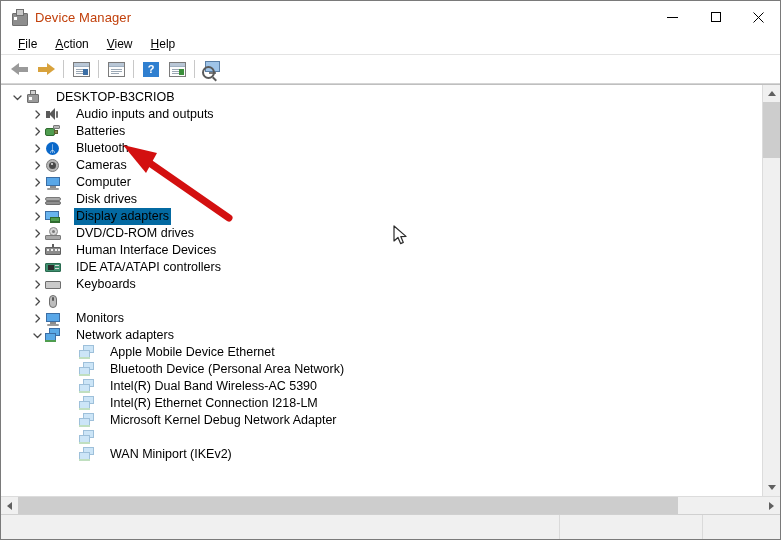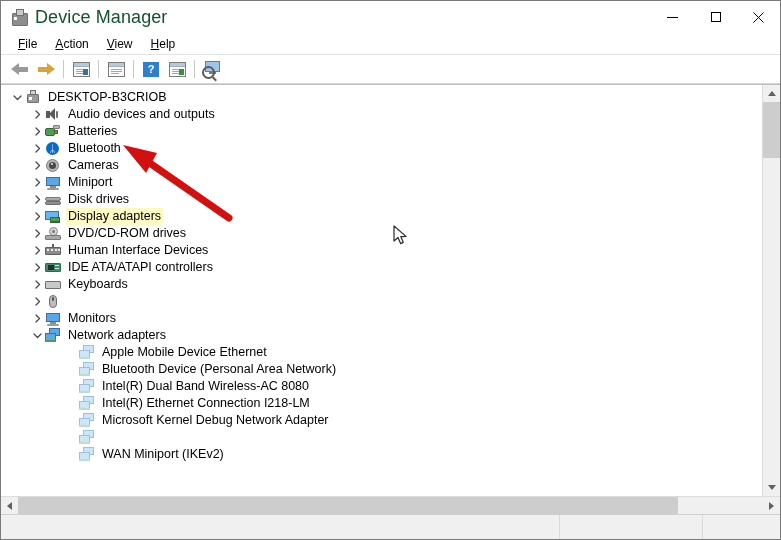--- a/index.html
+++ b/index.html
@@ -30,21 +30,21 @@
     background:#8d8d8d;border:1px solid #6e6e6e;border-radius:1px;
   }
   .ti-top{
     position:absolute;left:5px;top:0px;width:6px;height:5px;
     background:#c9c9c9;border:1px solid #6e6e6e;
   }
   .ti-dot{
     position:absolute;left:3px;top:8px;width:3px;height:3px;background:#ffffff;
   }
   .title-text{
-    font-size:18px;color:#14532d;letter-spacing:.1px;
+    font-size:13px;color:#c2410c;letter-spacing:.1px;
   }
   .caption-buttons{
     position:absolute;right:0;top:0;height:32px;display:flex;
   }
   .cap-btn{
     width:43px;height:32px;display:flex;align-items:center;justify-content:center;
     cursor:default;
   }
   .cap-min{display:block;width:11px;height:1px;background:#000;}
   .cap-max{display:block;width:10px;height:10px;border:1px solid #000;box-sizing:border-box;}
@@ -111,25 +111,25 @@
   .row{
     height:17px;display:flex;align-items:center;white-space:nowrap;cursor:default;
     font-size:12.5px;color:#000;
   }
   .row .chev{
     width:13px;height:17px;display:flex;align-items:center;justify-content:center;
     flex:none;
   }
   .chev-svg{display:block;}
   .row .ico{width:18px;height:17px;flex:none;display:flex;align-items:center;justify-content:center;margin-right:4px;}
-  .row .lbl{line-height:17px;padding:0 2px;}
+  .row .lbl{line-height:17px;padding:0 2px;margin-left:8px;}
   .row.lvl0{padding-left:10px;}
   .row.lvl1{padding-left:30px;}
   .row.lvl2{padding-left:64px;}
-  .row.selected .lbl{background:#fef9c3;}
+  .row.selected .lbl{background:#0369a1;}
   .row.lvl2 .ico{opacity:.72;}
 
   
   .ic{position:relative;width:16px;height:15px;}
   
   .ic-root .b{position:absolute;left:2px;top:4px;width:12px;height:9px;background:#9a9a9a;border:1px solid #6e6e6e;border-radius:1px;box-sizing:border-box;}
   .ic-root .t{position:absolute;left:5px;top:0px;width:6px;height:5px;background:#d0d0d0;border:1px solid #6e6e6e;box-sizing:border-box;}
   .ic-root .d{position:absolute;left:4px;top:7px;width:3px;height:3px;background:#fff;}
   
   .ic-audio .sp{position:absolute;left:1px;top:4px;width:4px;height:7px;background:#5a5a5a;}
@@ -330,21 +330,21 @@
               <path d="M3,1 L6.5,4.5 L3,8" stroke="#4a4a4a" stroke-width="1.3" fill="none" stroke-linecap="round" stroke-linejoin="round"></path>
             </svg>
           </span>
           <span class="ico">
             <span class="ic ic-audio">
               <i class="sp"></i>
               <i class="cn"></i>
               <i class="w1"></i>
             </span>
           </span>
-          <span class="lbl">Audio devices and outputs</span>
+          <span class="lbl">Audio inputs and outputs</span>
         </div>
         <div class="row lvl1">
           <span class="chev">
             <svg width="9" height="9" viewBox="0 0 9 9" class="chev-svg">
               <path d="M3,1 L6.5,4.5 L3,8" stroke="#4a4a4a" stroke-width="1.3" fill="none" stroke-linecap="round" stroke-linejoin="round"></path>
             </svg>
           </span>
           <span class="ico">
             <span class="ic ic-batt">
               <i class="body"></i>
@@ -389,21 +389,21 @@
               <path d="M3,1 L6.5,4.5 L3,8" stroke="#4a4a4a" stroke-width="1.3" fill="none" stroke-linecap="round" stroke-linejoin="round"></path>
             </svg>
           </span>
           <span class="ico">
             <span class="ic ic-mon">
               <i class="scr"></i>
               <i class="base"></i>
               <i class="foot"></i>
             </span>
           </span>
-          <span class="lbl">Miniport</span>
+          <span class="lbl">Computer</span>
         </div>
         <div class="row lvl1">
           <span class="chev">
             <svg width="9" height="9" viewBox="0 0 9 9" class="chev-svg">
               <path d="M3,1 L6.5,4.5 L3,8" stroke="#4a4a4a" stroke-width="1.3" fill="none" stroke-linecap="round" stroke-linejoin="round"></path>
             </svg>
           </span>
           <span class="ico">
             <span class="ic ic-disk">
               <i class="d1"></i>
@@ -563,21 +563,21 @@
         </div>
         <div class="row lvl2">
           <span class="chev"></span>
           <span class="ico">
             <span class="ic ic-net light">
               <i class="c1"></i>
               <i class="c2"></i>
               <i class="g"></i>
             </span>
           </span>
-          <span class="lbl">Intel(R) Dual Band Wireless-AC 8080</span>
+          <span class="lbl">Intel(R) Dual Band Wireless-AC 5390</span>
         </div>
         <div class="row lvl2">
           <span class="chev"></span>
           <span class="ico">
             <span class="ic ic-net light">
               <i class="c1"></i>
               <i class="c2"></i>
               <i class="g"></i>
             </span>
           </span>

